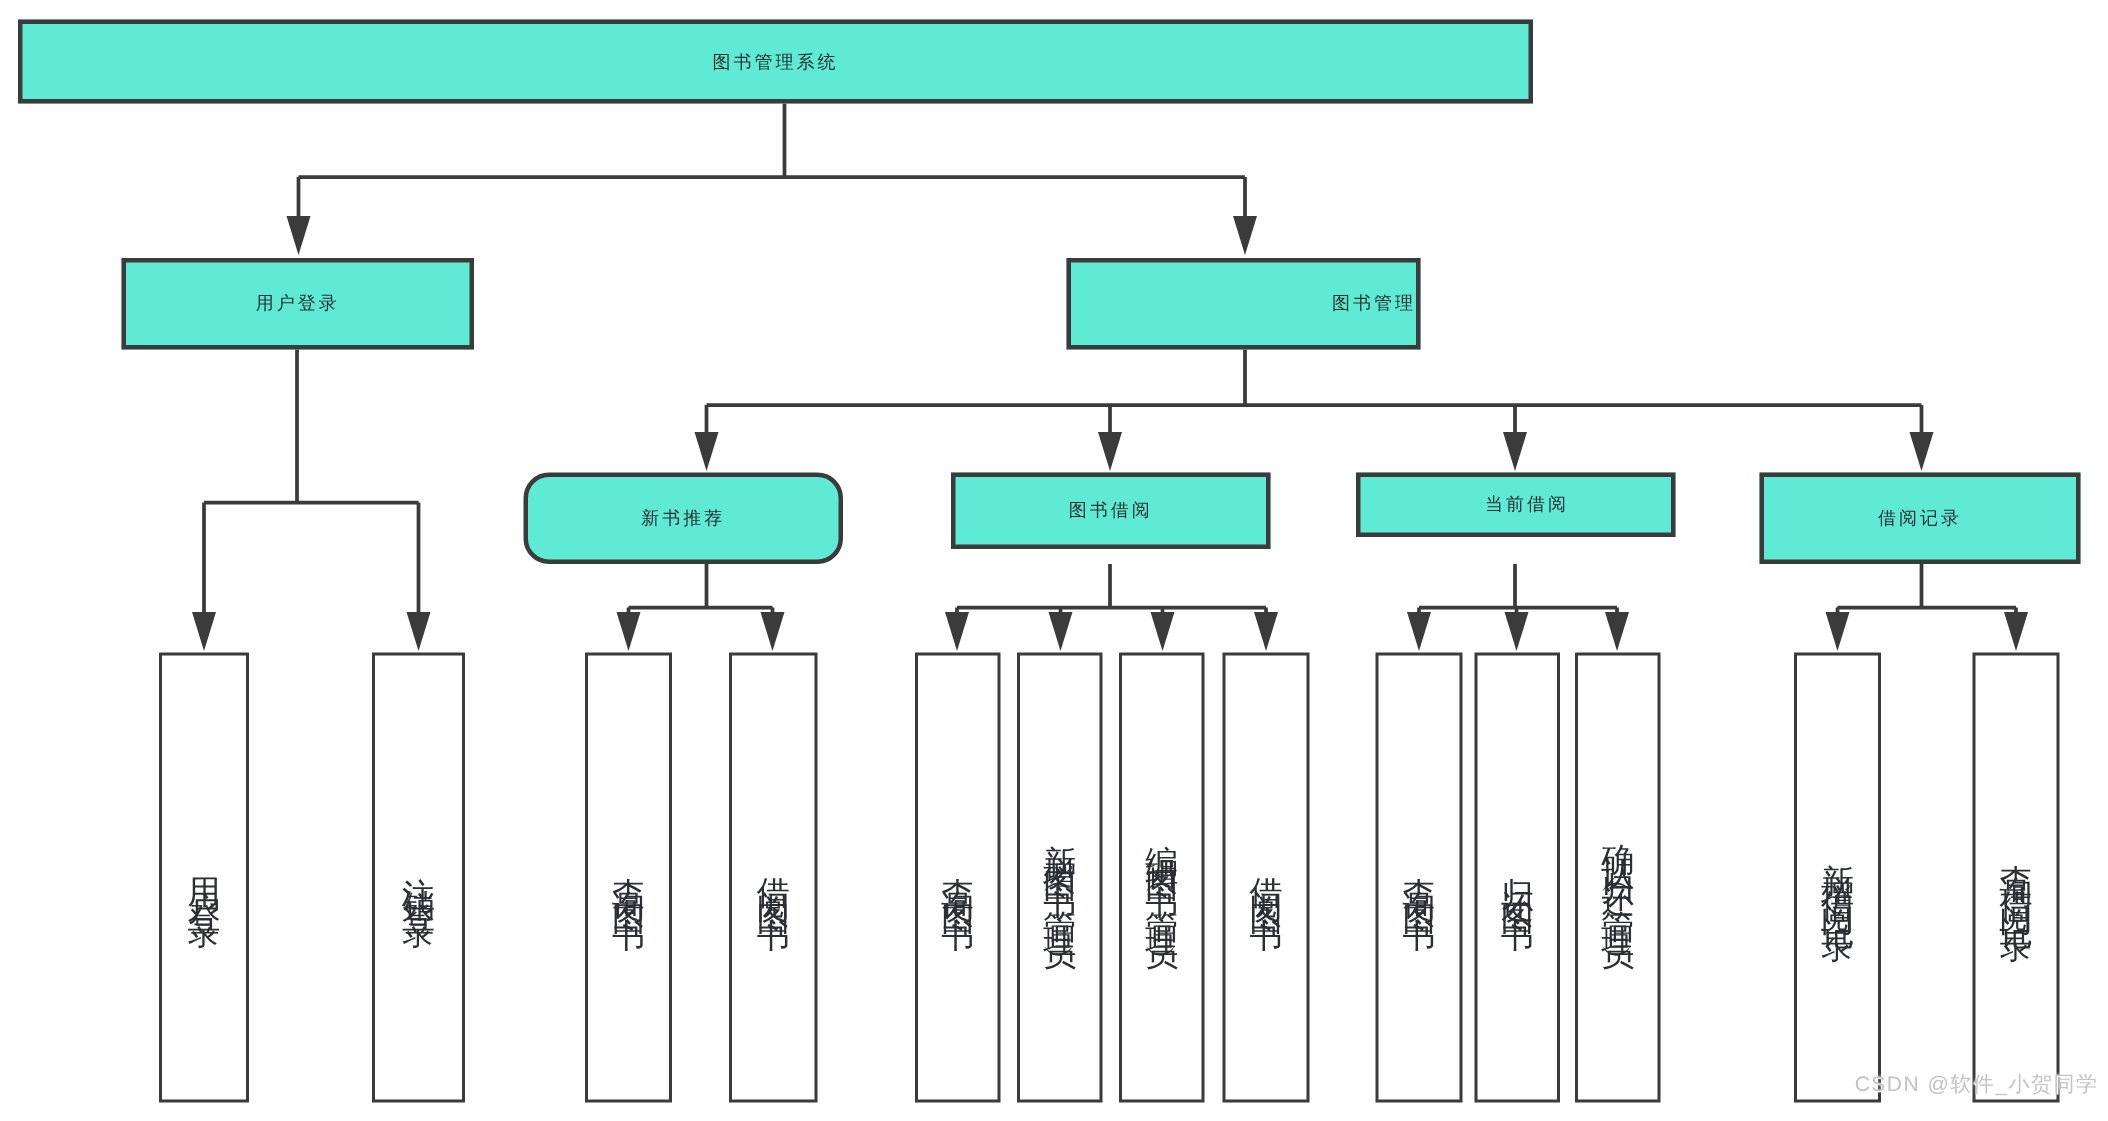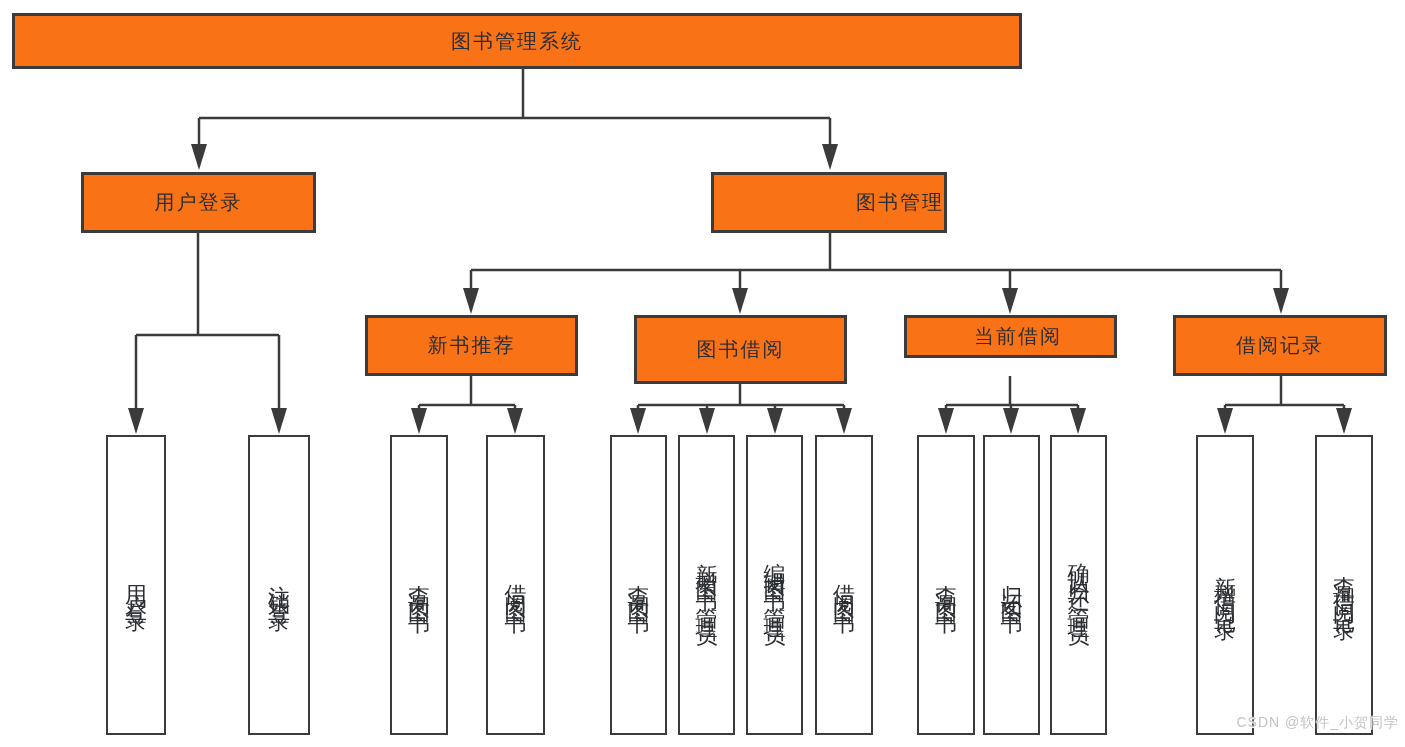--- a/index.html
+++ b/index.html
@@ -8,23 +8,23 @@
     width:1405px;height:747px;
     background:#ffffff;
     font-family:"Liberation Sans","DejaVu Sans",sans-serif;
     overflow:hidden;
   }
   .wires{position:absolute;left:0;top:0;z-index:0;}
   .hbox{
     position:absolute;
     box-sizing:border-box;
     border:3px solid #3b3b3b;
-    background:#f97316;
+    background:#5eead4;
     display:flex;align-items:center;justify-content:center;
-    font-size:20px;color:#2b2e33;
+    font-size:12px;color:#2b2e33;
     letter-spacing:2px;
     z-index:1;
   }
   .vbox{
     position:absolute;
     box-sizing:border-box;
     top:435px;height:300px;
     border:2.5px solid #3b3b3b;
     background:#ffffff;
     display:flex;align-items:center;justify-content:center;
@@ -123,24 +123,24 @@
     <span>图书管理系统</span>
   </div>
 
   <div class="hbox" style="left:81px;top:172px;width:235px;height:61px;">
     <span>用户登录</span>
   </div>
   <div class="hbox" style="left:711px;top:172px;width:236px;height:61px;justify-content:flex-end;">
     <span>图书管理</span>
   </div>
 
-  <div class="hbox" style="left:365px;top:315px;width:213px;height:61px;">
+  <div class="hbox" style="left:349px;top:315px;width:213px;height:61px;border-radius:17px;">
     <span>新书推荐</span>
   </div>
-  <div class="hbox" style="left:634px;top:315px;width:213px;height:69px;">
+  <div class="hbox" style="left:634px;top:315px;width:213px;height:51px;">
     <span>图书借阅</span>
   </div>
   <div class="hbox" style="left:904px;top:315px;width:213px;height:43px;padding-left:15px;">
     <span>当前借阅</span>
   </div>
   <div class="hbox" style="left:1173px;top:315px;width:214px;height:61px;">
     <span>借阅记录</span>
   </div>
 
   <div class="vbox" style="left:106px;width:60px;">

